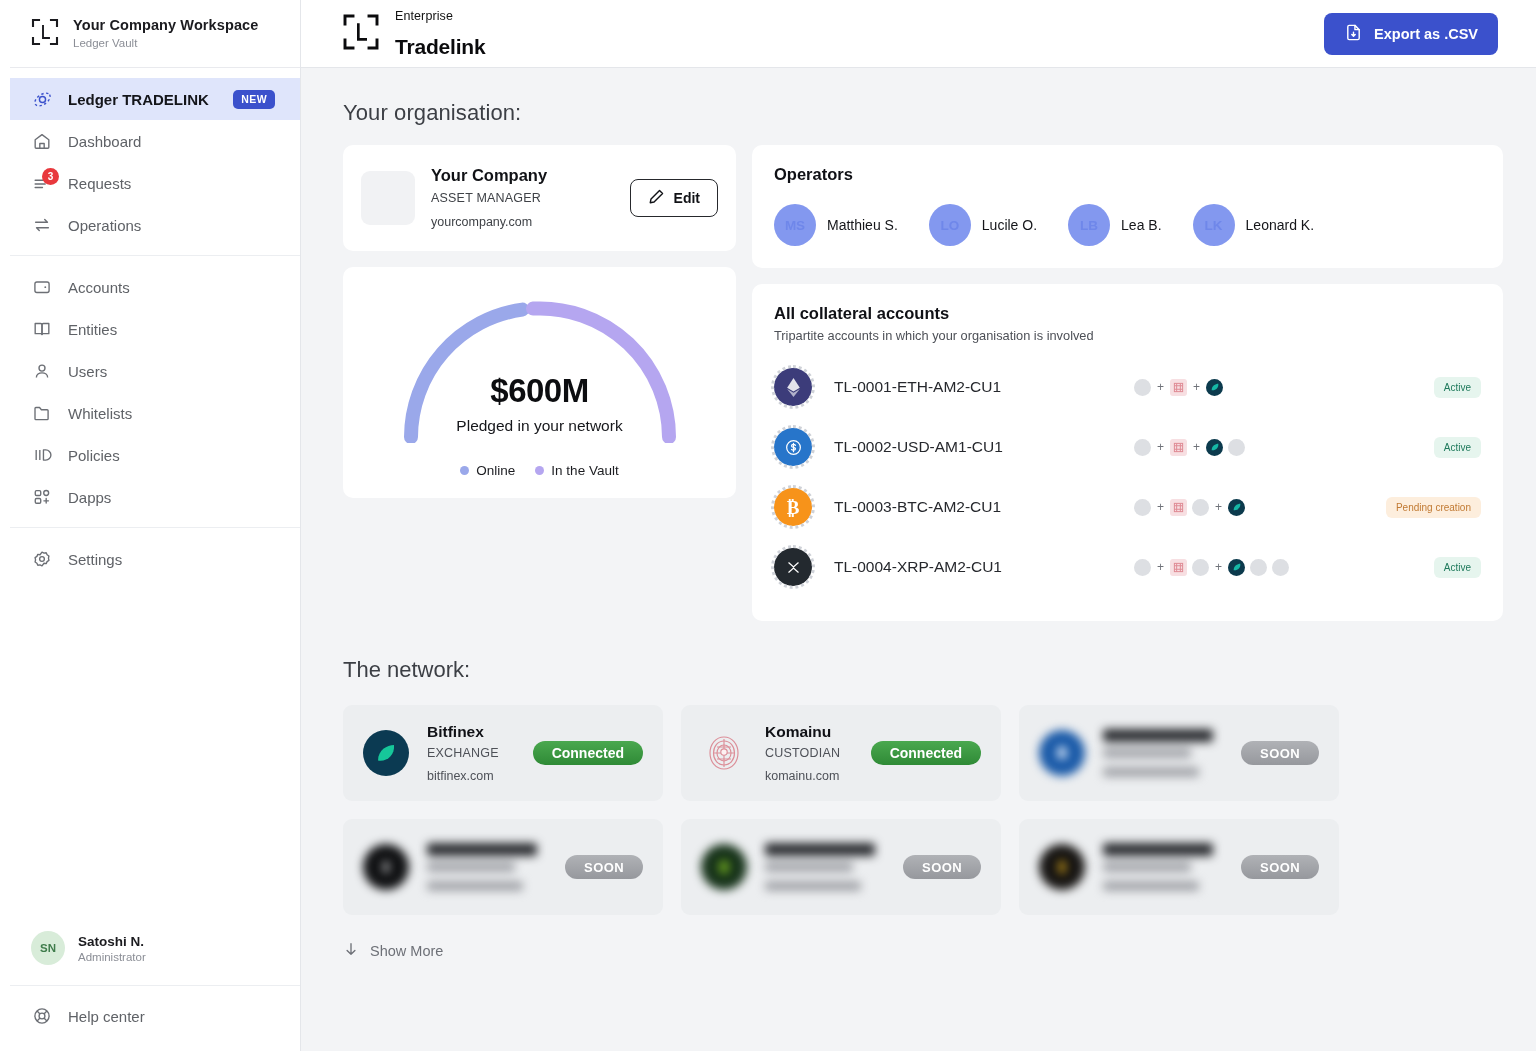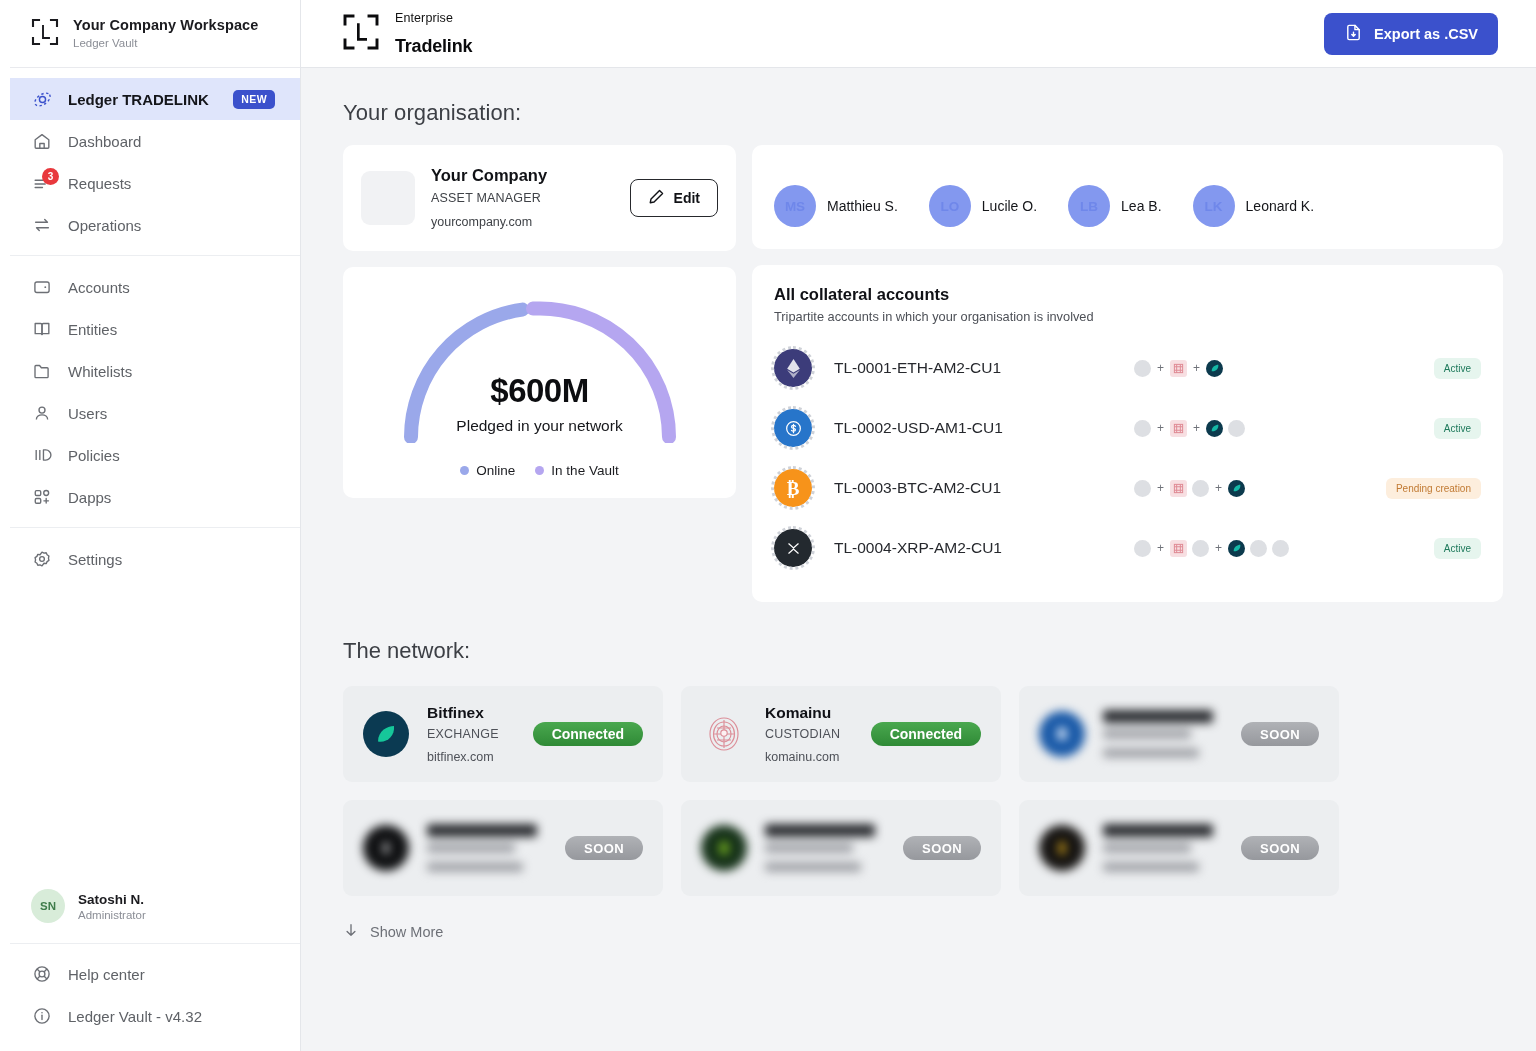--- a/index.html
+++ b/index.html
@@ -63,21 +63,21 @@
 
   
   .main { flex: 1 1 auto; height: 1051px; background: #f3f4f6; display:flex; flex-direction:column; }
   .topbar {
     height: 68px; background: #fff; border-bottom: 1px solid #e4e6ea;
     display: flex; align-items: center; padding: 0 38px 0 40px; flex: 0 0 68px; justify-content: center;
   }
   .brand { display: flex; align-items: center; gap: 14px; }
   .brand-txt { line-height: 1; }
   .brand-top { font-size: 12.5px; color: #111; letter-spacing:.1px;}
-  .brand-bot { font-size: 18px; font-weight: 700; color: #0b0b0d; letter-spacing: -.2px; margin-top:13px;}
+  .brand-bot { font-size: 21px; font-weight: 700; color: #0b0b0d; letter-spacing: -.2px; margin-top:13px;}
   .export-btn {
     margin-left: auto; background: #3b51cc; color: #fff;
     border: none; border-radius: 8px; height: 42px; padding: 0 20px;
     font-size: 14.5px; font-weight: 700; font-family: inherit;
     display: flex; align-items: center; gap: 11px; cursor: pointer;
   }
 
   .content { padding: 32px 33px 0 42px; overflow: hidden; }
   .sec-title { font-size: 22px; color: #3c3f45; font-weight: 400; margin-bottom: 19px; letter-spacing:.1px;}
 
@@ -251,34 +251,34 @@
         <span class="ic">
           <svg width="20" height="20" viewBox="0 0 22 22" fill="none" stroke="#6c6f75" stroke-width="1.5" stroke-linejoin="round">
             <path d="M3.5 5h6a1.6 1.6 0 0 1 1.5 1.6V17a1.3 1.3 0 0 0-1.2-.9H3.5z"></path>
             <path d="M18.5 5h-6A1.6 1.6 0 0 0 11 6.6V17a1.3 1.3 0 0 1 1.2-.9h6.3z"></path>
           </svg>
         </span>
         <span class="lbl">Entities</span>
       </div>
       <div class="nav-item">
         <span class="ic">
-          <svg width="20" height="20" viewBox="0 0 22 22" fill="none" stroke="#6c6f75" stroke-width="1.5" stroke-linejoin="round">
-            <path d="M3.3 17.3V6a1 1 0 0 1 1-1h4l2 2.4h6.4a1 1 0 0 1 1 1v8.9a1 1 0 0 1-1 1H4.3a1 1 0 0 1-1-1z"></path>
-          </svg>
-        </span>
-        <span class="lbl">Whitelists</span>
-      </div>
-      <div class="nav-item">
-        <span class="ic">
           <svg width="20" height="20" viewBox="0 0 22 22" fill="none" stroke="#6c6f75" stroke-width="1.5">
             <circle cx="11" cy="7.8" r="3.3"></circle>
             <path d="M4.8 18.2c0-3.3 2.8-5.2 6.2-5.2s6.2 1.9 6.2 5.2"></path>
           </svg>
         </span>
         <span class="lbl">Users</span>
+      </div>
+      <div class="nav-item">
+        <span class="ic">
+          <svg width="20" height="20" viewBox="0 0 22 22" fill="none" stroke="#6c6f75" stroke-width="1.5" stroke-linejoin="round">
+            <path d="M3.3 17.3V6a1 1 0 0 1 1-1h4l2 2.4h6.4a1 1 0 0 1 1 1v8.9a1 1 0 0 1-1 1H4.3a1 1 0 0 1-1-1z"></path>
+          </svg>
+        </span>
+        <span class="lbl">Whitelists</span>
       </div>
       <div class="nav-item">
         <span class="ic">
           <svg width="20" height="20" viewBox="0 0 22 22" fill="none" stroke="#6c6f75" stroke-width="1.5" stroke-linejoin="round">
             <path d="M4.6 5.4v11.2M8.6 5.4v11.2"></path>
             <path d="M12.6 5.4h2.6a4 4 0 0 1 0 11.2h-2.6z"></path>
           </svg>
         </span>
         <span class="lbl">Policies</span>
       </div>
@@ -320,30 +320,20 @@
     <div class="sb-footer">
       <div class="nav-item">
         <span class="ic">
           <svg width="20" height="20" viewBox="0 0 22 22" fill="none" stroke="#6c6f75" stroke-width="1.5">
             <circle cx="11" cy="11" r="7.8"></circle>
             <circle cx="11" cy="11" r="3.2"></circle>
             <path d="M5.6 5.6 8.8 8.8M16.4 5.6 13.2 8.8M5.6 16.4l3.2-3.2M16.4 16.4l-3.2-3.2"></path>
           </svg>
         </span>
         <span class="lbl">Help center</span>
-      </div>
-      <div class="nav-item">
-        <span class="ic">
-          <svg width="20" height="20" viewBox="0 0 22 22" fill="none" stroke="#6c6f75" stroke-width="1.5" stroke-linecap="round">
-            <circle cx="11" cy="11" r="7.8"></circle>
-            <path d="M11 10.2v4.6"></path>
-              <circle cx="11" cy="7.5" r=".85" fill="#6c6f75" stroke="none"></circle>
-          </svg>
-        </span>
-        <span class="lbl">Ledger Vault - v4.32</span>
       </div>
     </div>
   </aside>
 
   <main class="main">
 
     <header class="topbar">
       <div class="brand">
         <span>
           <svg width="40" height="40" viewBox="0 0 30 30" fill="none" stroke="#0b0b0d" stroke-width="2.2" stroke-linecap="square">
@@ -415,20 +405,21 @@
                 <span class="dot" style="background:#b5a6f0"></span>
                 <span>In the Vault</span>
               </div>
             </div>
           </div>
         </div>
 
         <div class="col-right">
 
           <div class="card ops-card">
+            <div class="blk-title">Operators</div>
             <div class="ops-row">
               <div class="op">
                 <div class="op-av">MS</div>
                 <div class="op-name">Matthieu S.</div>
               </div>
               <div class="op">
                 <div class="op-av">LO</div>
                 <div class="op-name">Lucile O.</div>
               </div>
               <div class="op">

